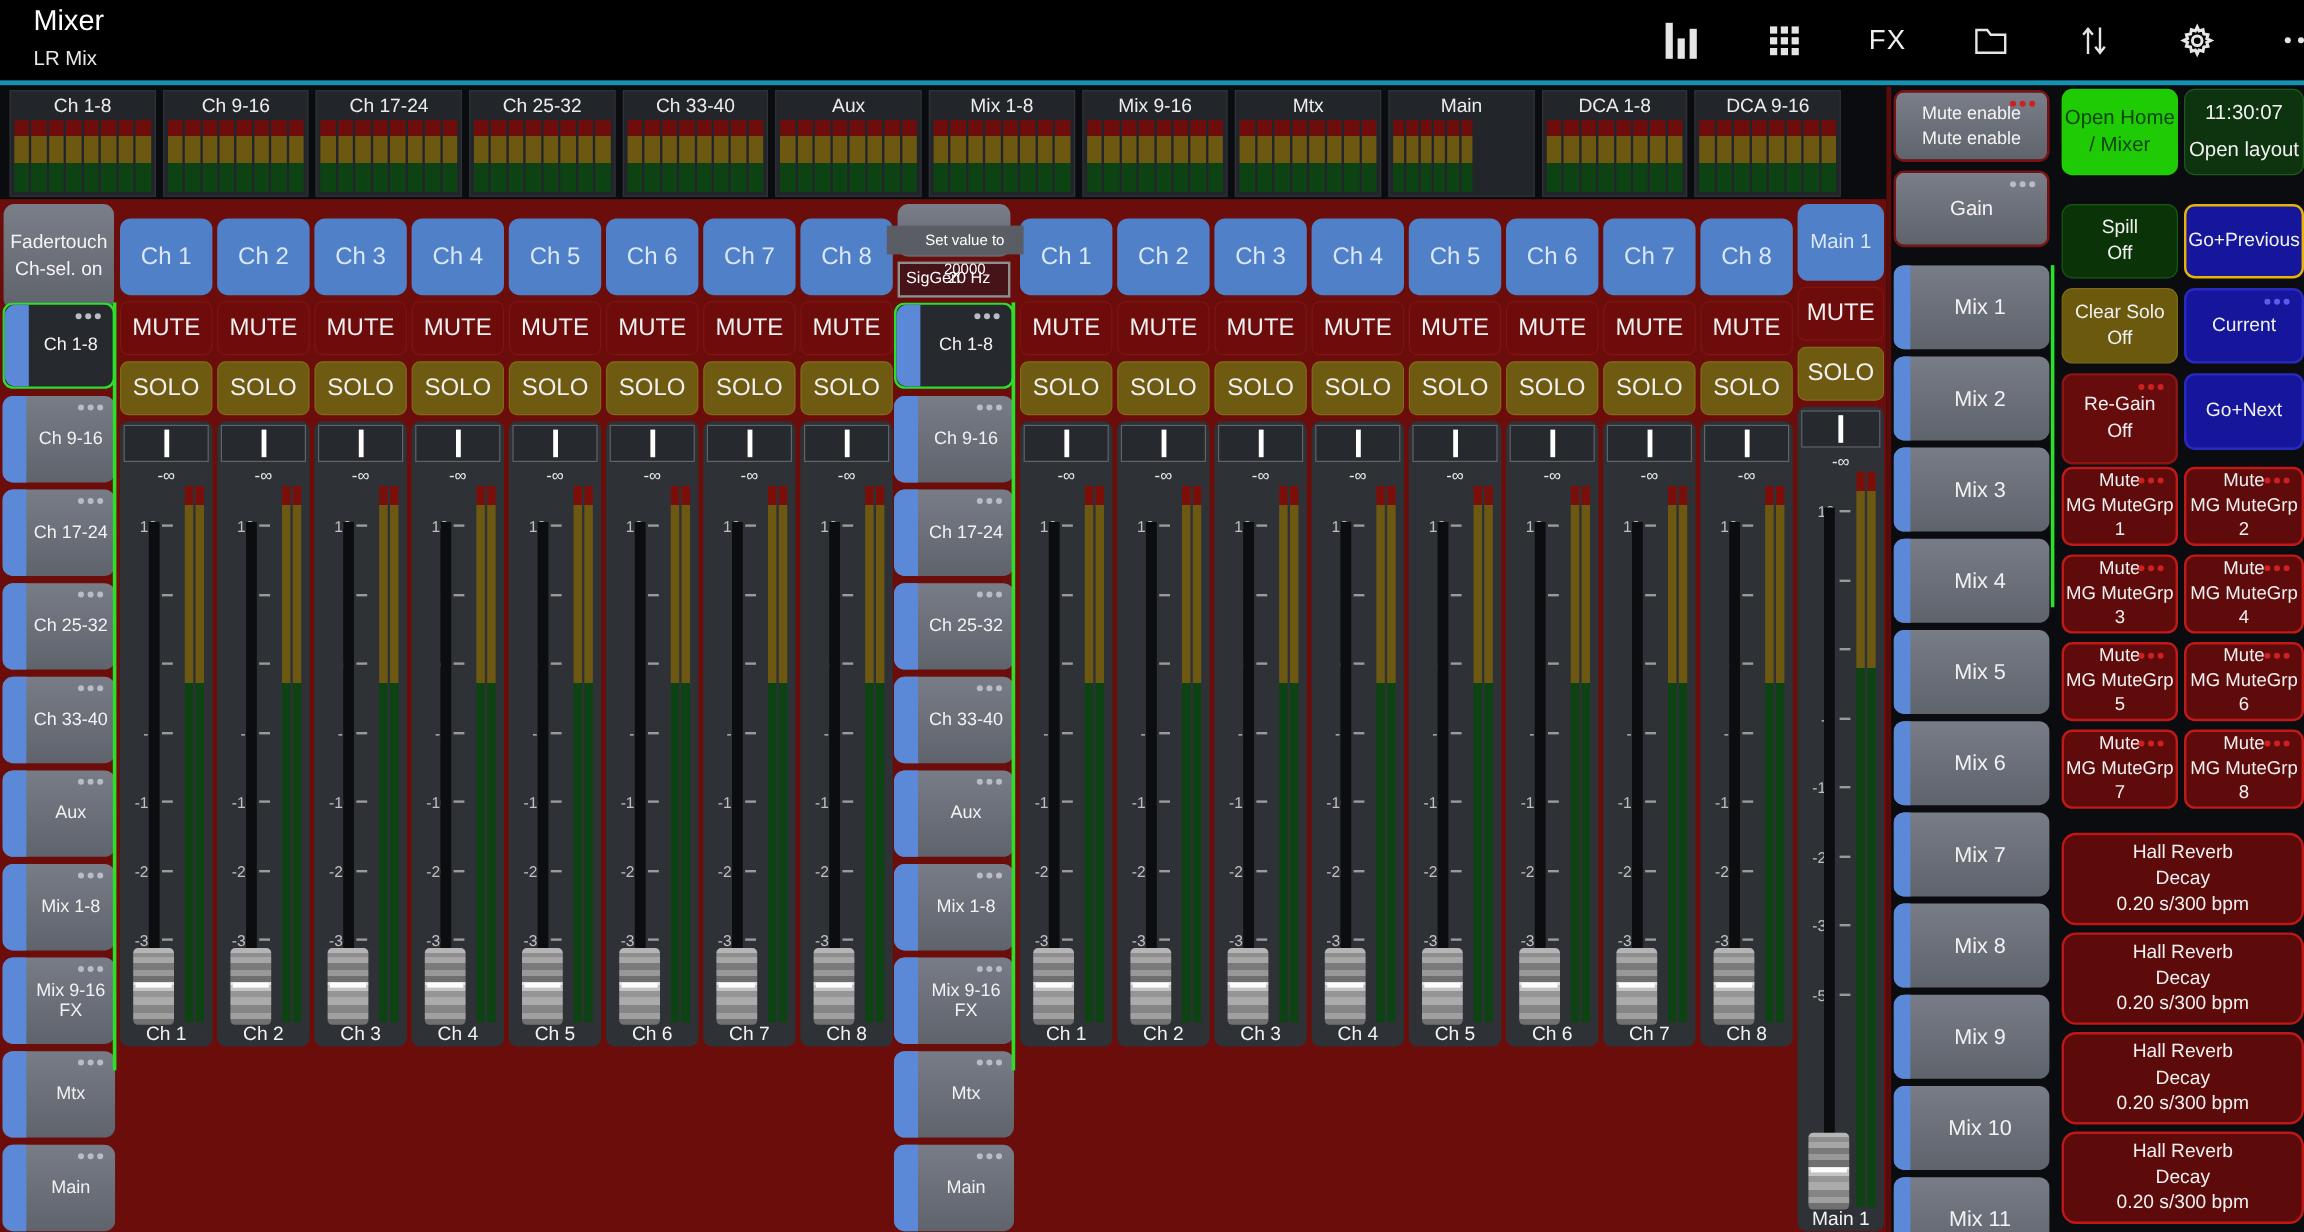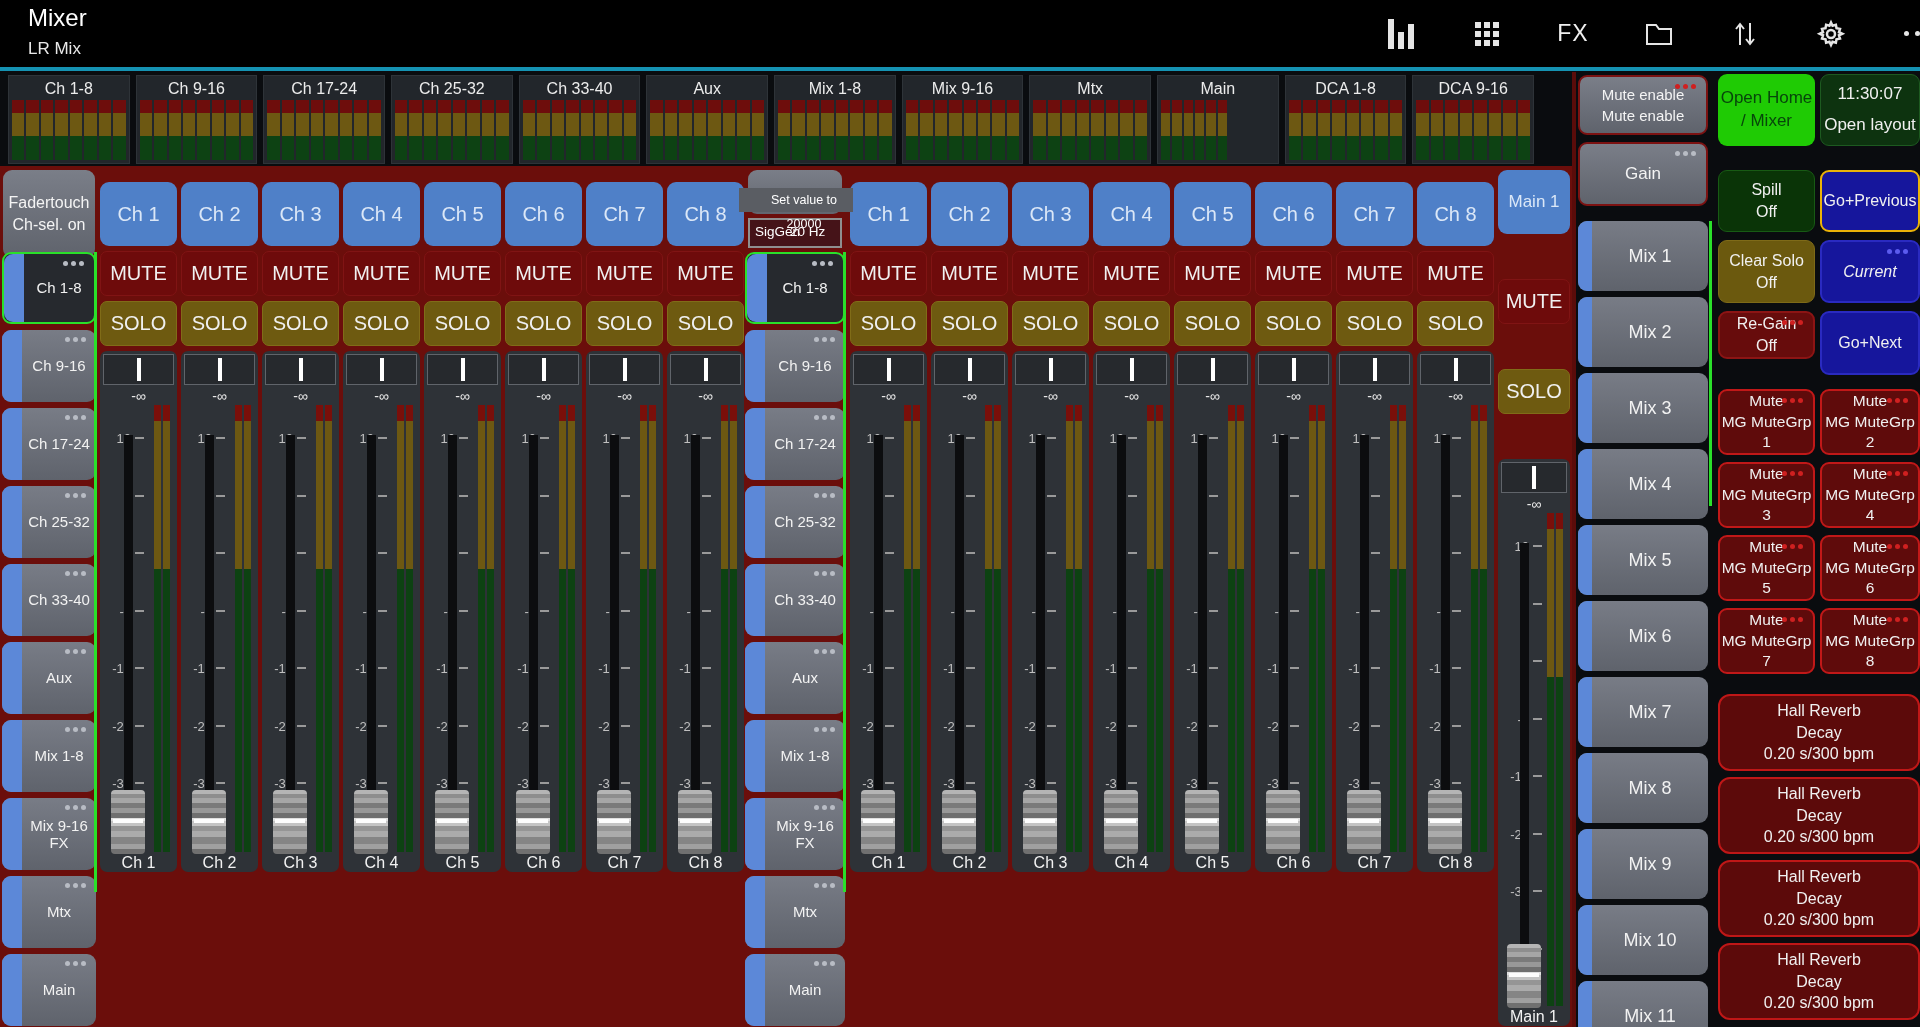--- a/index.html
+++ b/index.html
@@ -59,21 +59,21 @@
     box-shadow:-8px 0 currentColor,-16px 0 currentColor; }
   .dots.grey { color:#b8bcc4; } .dots.red { color:#cf2020; } .dots.blue { color:#5b5bee; }
   .vline { position:absolute; width:3px; background:#2ae02a; z-index:4; }
   .sb .vline { right:-1px; top:86px; height:640px; }
 
   
   .strips { position:absolute; top:0; height:695px; display:flex; gap:2px;margin-top:12px; }
   .strips-l { left:99px; width:646px; }
   .strips-r { left:849px; width:646px; }
   .strip { position:relative; flex:1; display:flex; flex-direction:column; }
-  .strip-main { position:absolute; left:1497px; top:0; width:74px; height:861px; display:flex; flex-direction:column;gap:40px; }
+  .strip-main { position:absolute; left:1497px; top:0; width:74px; height:861px; display:flex; flex-direction:column; }
   .ch-head { margin:4px 1px 0; height:64px; background:#4f80c8; border-radius:9px; display:flex; align-items:center;
     justify-content:center; font-size:20px; color:#dbe7f7; cursor:pointer; }
   .strip-main .ch-head { font-size:17px; }
   .btn-mute, .btn-solo { margin:5px 1px 0; height:45px; border-radius:7px; display:flex; align-items:center;
     justify-content:center; font-size:20px; color:#f0f0f0; cursor:pointer; }
   .btn-mute { background:#6e0b0b; border:1px solid #801414; }
   .btn-solo { background:#6e5a10; border:1px solid #806c18; }
   .strip-body { position:relative; margin:5px 1px 1px; flex:1; background:#2e3237; border-radius:7px; }
   .pan { position:absolute; top:3px; left:3px; right:3px; height:31px; background:#26292d; border:1px solid #60646a; cursor:pointer; }
   .pan::after { content:""; position:absolute; left:50%; top:3px; bottom:3px; width:4px; margin-left:-2px; background:#fff; }
@@ -112,22 +112,22 @@
   
   .rpanel { position:absolute; left:1718px; top:72px; width:202px; height:955px; }
   .rp-btn { position:absolute; border-radius:9px; color:#f0f0f0; display:flex; flex-direction:column; align-items:center;
     justify-content:center; text-align:center; font-size:16px; line-height:1.35; cursor:pointer; }
   .col1 { left:0; width:97px; } .col2 { left:102px; width:100px; }
   .b-openhome { top:2px; height:72px; background:#1fcb04; color:#07460b; font-size:17px; }
   .b-clock { top:2px; height:72px; background:#0d330f; border:1px solid #1d5a20; font-size:17px; gap:8px; }
   .b-spill { top:98px; height:62px; background:#0a3407; border:1px solid #185a14; }
   .b-goprev { top:98px; height:62px; background:#16169c; border:2px solid #eab308; }
   .b-clearsolo { top:168px; height:63px; background:#6b590e; border:1px solid #7e6a18; }
-  .b-current { top:168px; height:63px; background:#16169c; border:2px solid #2a2ac0;font-style:italic; }
-  .b-regain { top:239px; height:48px; background:#670c0c; border:2px solid #8c1414; }
+  .b-current { top:168px; height:63px; background:#16169c; border:2px solid #2a2ac0; }
+  .b-regain { top:239px; height:76px; background:#670c0c; border:2px solid #8c1414; }
   .b-gonext { top:239px; height:64px; background:#16169c; border:2px solid #2a2ac0; }
   .mg-grid { position:absolute; top:317px; left:0; right:0; display:grid; grid-template-columns:97px 100px; column-gap:5px; row-gap:7px; }
   .mg-btn { position:relative; height:66px; border-radius:9px; background:#5f0b0b; border:2px solid #c11818; color:#f0f0f0;
     font-size:15.5px; line-height:1.35; display:flex; flex-direction:column; align-items:center; justify-content:center; cursor:pointer; }
   .hall-list { position:absolute; top:622px; left:0; right:0; display:flex; flex-direction:column; gap:6px; }
   .hall-btn { height:77px; border-radius:12px; background:#5c0a0a; border:2px solid #bf1717; color:#f0f0f0; font-size:16px;
     line-height:1.35; display:flex; flex-direction:column; align-items:center; justify-content:center; cursor:pointer; }
 </style>
 </head>
 <body>

